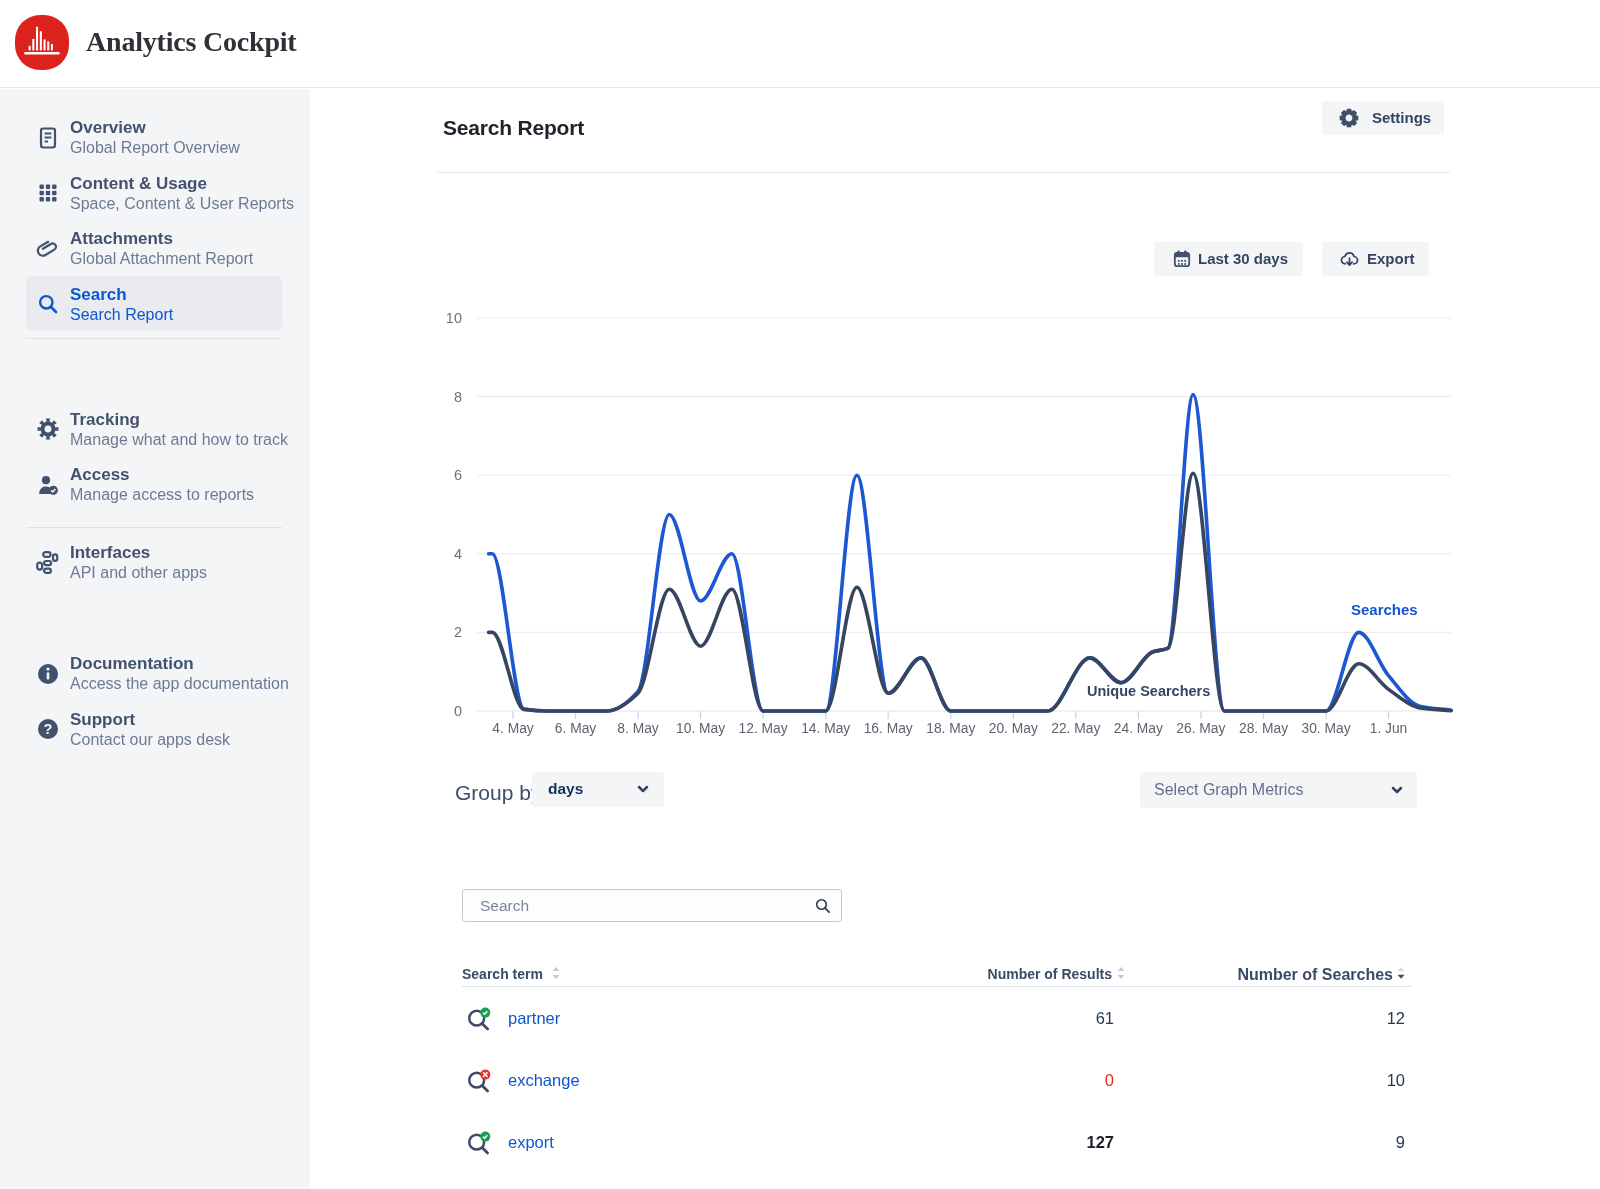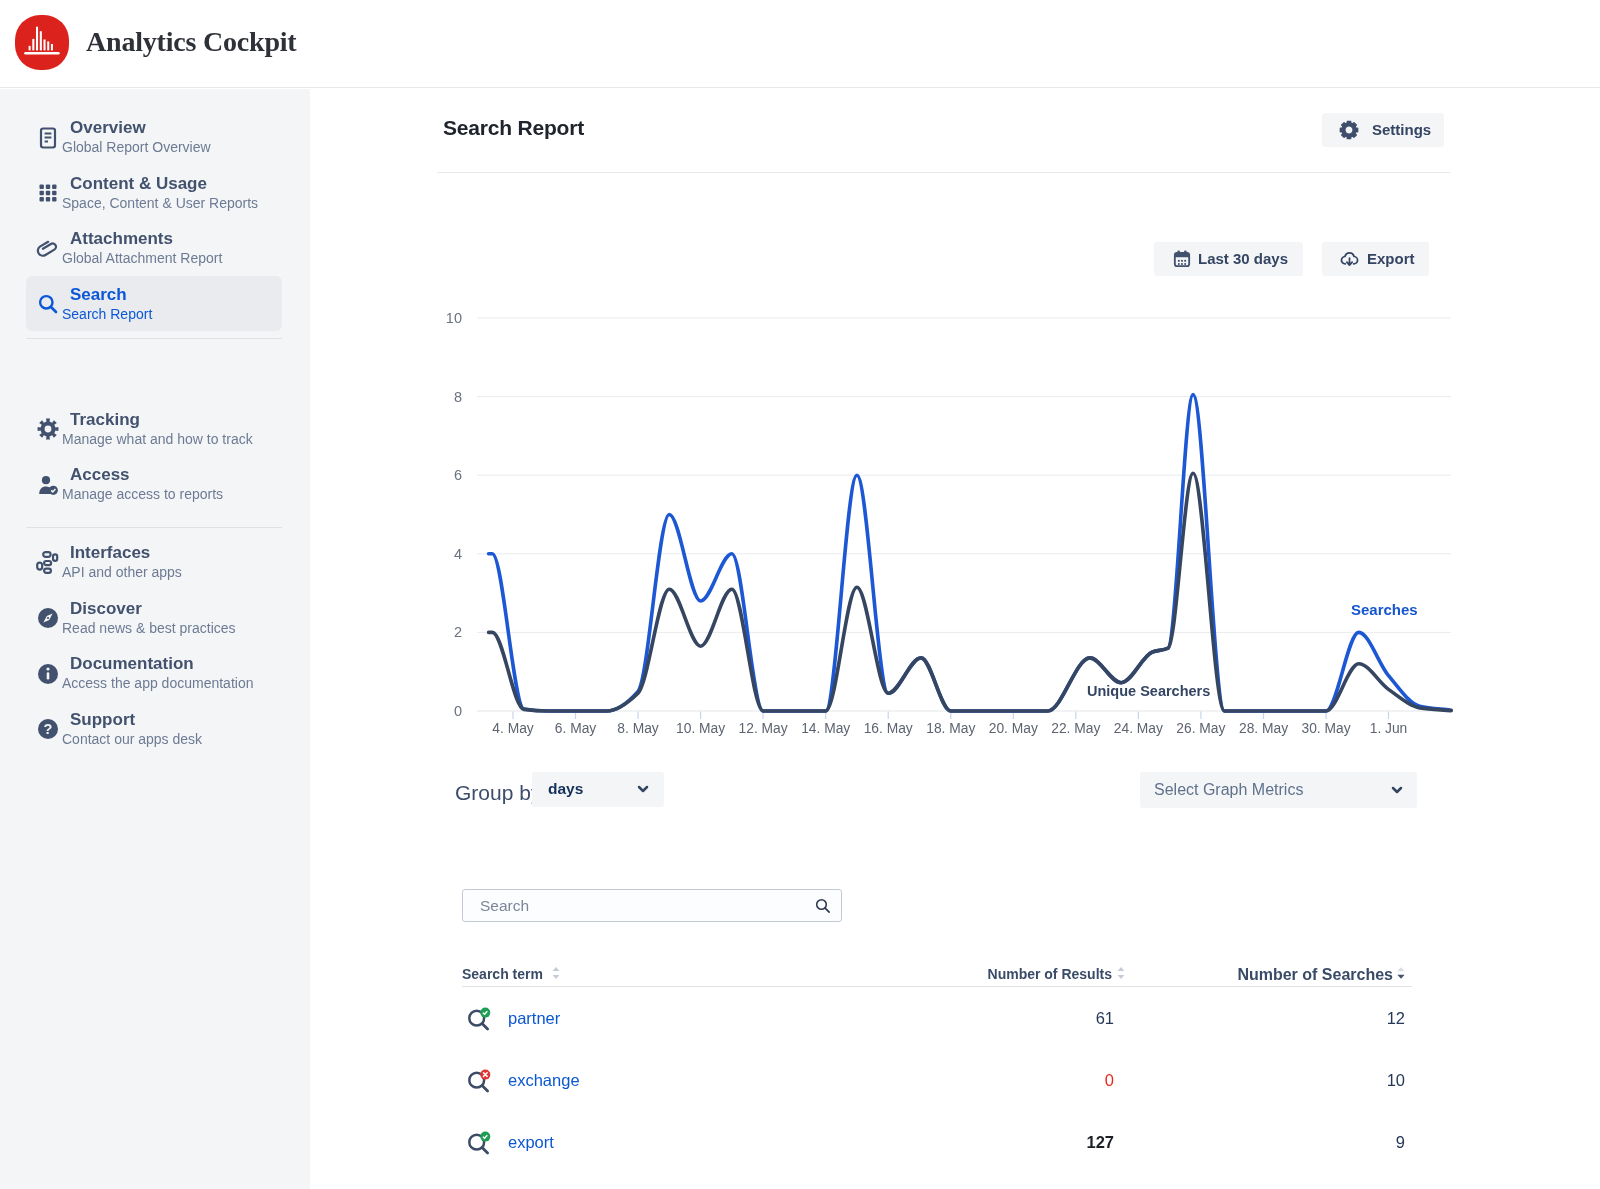--- a/index.html
+++ b/index.html
@@ -7,21 +7,21 @@
   .abs { position:absolute; }
   
   #header { position:absolute; left:0; top:0; width:1600px; height:88px; background:#fff; border-bottom:1px solid #e7e8ea; }
   #logo { position:absolute; left:15px; top:15px; width:54px; height:55px; background:#dc221c; border-radius:25px; }
   #apptitle { position:absolute; left:86px; top:26px; font-size:28px; font-weight:700; color:#2e3137; letter-spacing:-0.2px;font-family:Liberation Serif, serif; }
   
   #sidebar { position:absolute; left:0; top:89px; width:310px; height:1100px; background:#f4f5f7; }
   .sb-item { position:absolute; left:26px; width:256px; }
   .sb-icon { position:absolute; left:10px; top:0; width:24px; height:24px; }
   .sb-title { position:absolute; left:44px; font-size:17px; font-weight:600; color:#42526e; white-space:nowrap; }
-  .sb-sub { position:absolute; left:36px; font-size:14px; font-weight:400; color:#6c7b93; white-space:nowrap; }
+  .sb-sub { position:absolute; left:44px; font-size:16px; font-weight:400; color:#6c7b93; white-space:nowrap; }
   .sb-sel { position:absolute; left:26px; top:187px; width:256px; height:55px; background:#e9ebef; border-radius:6px; }
   .sb-div { position:absolute; left:26px; width:256px; height:1px; background:#dfe1e5; }
   
   .btn { position:absolute; background:#f4f5f7; border-radius:3px; color:#344563; font-size:15px; font-weight:700; }
   .btn span.lab { position:absolute; white-space:nowrap; }
   h1#report-title { position:absolute; left:443px; top:116px; font-size:21px; font-weight:700; color:#20242c; letter-spacing:-0.2px;}
   #topdiv { position:absolute; left:437px; top:172px; width:1013px; height:1px; background:#e8e9eb; }
   .sel { position:absolute; background:#f4f5f7; border-radius:3px; }
   
   .num { position:absolute; font-size:16.5px; color:#253858; text-align:right; }
@@ -107,29 +107,20 @@
 <div class="sb-item" style="top:376px;height:46px">
       <div class="sb-icon" style="top:7.5px"><svg width="24" height="24" viewBox="0 0 24 24">
           <circle cx="10" cy="7.2" r="4.1" fill="#42526e"></circle>
           <path d="M3.2 21 c0-5 2.8-7.6 6.8-7.6 c2.6 0 4.6 1 5.8 2.9 l-1.2 4.7 Z" fill="#42526e"></path>
           <circle cx="17.3" cy="17.3" r="4.6" fill="#42526e"></circle>
           <path d="M15.2 17.4 l1.6 1.5 2.6-3" fill="none" stroke="#f4f5f7" stroke-width="1.5"></path>
         </svg></div>
       <div class="sb-title" style="top:0px;">Access</div>
       <div class="sb-sub" style="top:21px;">Manage access to reports</div>
     </div>
-<div class="sb-item" style="top:509.5px;height:46px">
-      <div class="sb-icon" style="top:7.5px"><svg width="24" height="24" viewBox="0 0 24 24">
-          <circle cx="12" cy="12" r="10" fill="#42526e"></circle>
-          <path d="M16.6 7.4 L10.8 10 L7.4 16.6 L13.2 14 Z" fill="#f4f5f7"></path>
-          <circle cx="12" cy="12" r="1.1" fill="#42526e"></circle>
-        </svg></div>
-      <div class="sb-title" style="top:0px;">Discover</div>
-      <div class="sb-sub" style="top:21px;">Read news &amp; best practices</div>
-    </div>
 <div class="sb-item" style="top:565px;height:46px">
       <div class="sb-icon" style="top:7.5px"><svg width="24" height="24" viewBox="0 0 24 24">
           <circle cx="12" cy="12" r="10" fill="#42526e"></circle>
           <rect x="10.7" y="10.3" width="2.6" height="7.2" rx="1.3" fill="#f4f5f7"></rect>
           <circle cx="12" cy="7" r="1.6" fill="#f4f5f7"></circle>
         </svg></div>
       <div class="sb-title" style="top:0px;">Documentation</div>
       <div class="sb-sub" style="top:21px;">Access the app documentation</div>
     </div>
 <div class="sb-item" style="top:620.5px;height:46px">
@@ -140,21 +131,21 @@
       <div class="sb-title" style="top:0px;">Support</div>
       <div class="sb-sub" style="top:21px;">Contact our apps desk</div>
     </div>
 <div class="sb-div" style="top:249px"></div>
 <div class="sb-div" style="top:438px"></div>
 </div>
 <div id="main">
   <h1 id="report-title">Search Report</h1>
   <div id="topdiv"></div>
 
-<div class="btn" style="left:1322px;top:113px;width:122px;height:34px">
+<div class="btn" style="left:1322px;top:101px;width:122px;height:34px">
   <span class="abs" style="left:17px;top:7px"><svg width="20" height="20" viewBox="0 0 24 24">
           <path d="M22.40 9.93 L22.40 14.07 L20.53 13.70 L19.23 16.83 L20.81 17.89 L17.89 20.81 L16.83 19.23 L13.70 20.53 L14.07 22.40 L9.93 22.40 L10.30 20.53 L7.17 19.23 L6.11 20.81 L3.19 17.89 L4.77 16.83 L3.47 13.70 L1.60 14.07 L1.60 9.93 L3.47 10.30 L4.77 7.17 L3.19 6.11 L6.11 3.19 L7.17 4.77 L10.30 3.47 L9.93 1.60 L14.07 1.60 L13.70 3.47 L16.83 4.77 L17.89 3.19 L20.81 6.11 L19.23 7.17 L20.53 10.30Z M16.90 12.00 A4.9 4.9 0 1 0 7.10 12.00 A4.9 4.9 0 1 0 16.90 12.00 Z" fill="#3e4e6b" fill-rule="evenodd" stroke="#3e4e6b" stroke-width="1.6" stroke-linejoin="round"></path>
         </svg></span>
   <span class="lab" style="left:50px;top:8px">Settings</span>
 </div>
 <div class="btn" style="left:1154px;top:242px;width:149px;height:34px">
   <span class="abs" style="left:18px;top:7px"><svg width="20" height="20" viewBox="0 0 24 24">
           <rect x="3.4" y="4.6" width="17.2" height="16" rx="2.6" fill="none" stroke="#42526e" stroke-width="2.2"></rect>
           <path d="M3.4 9.8 V7.2 a2.6 2.6 0 0 1 2.6-2.6 h12 a2.6 2.6 0 0 1 2.6 2.6 V9.8 Z" fill="#42526e"></path>
           <rect x="6.4" y="1.8" width="3.2" height="4.4" rx="1.5" fill="#42526e"></rect>

